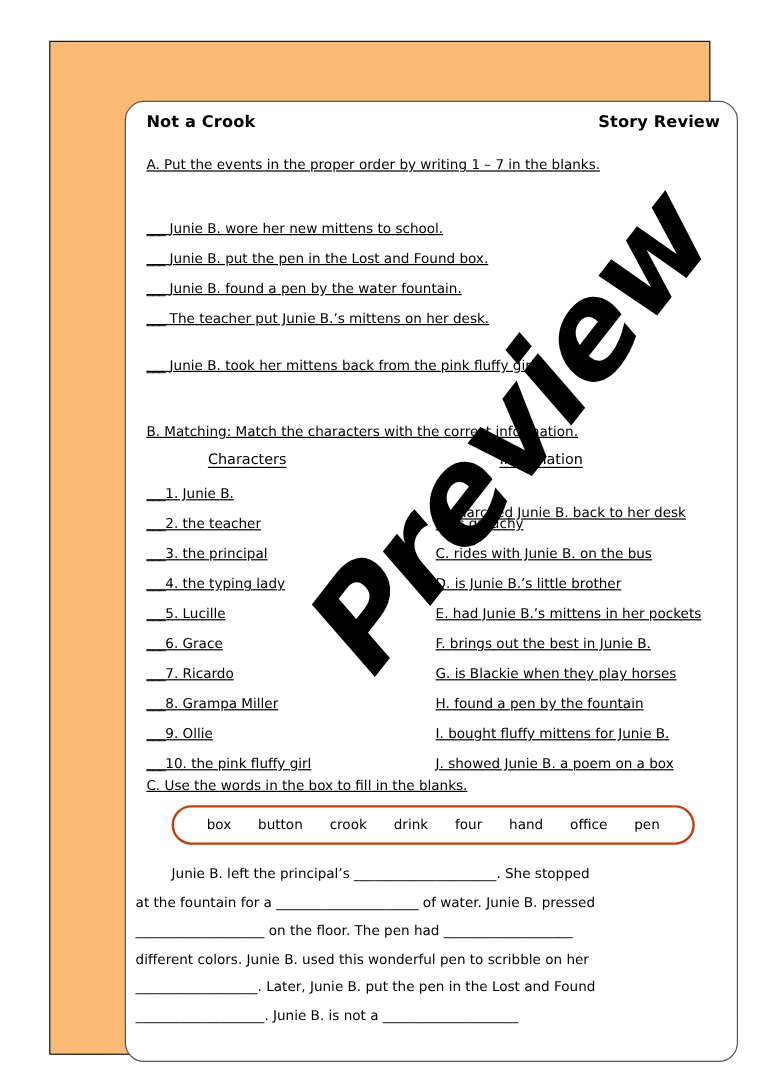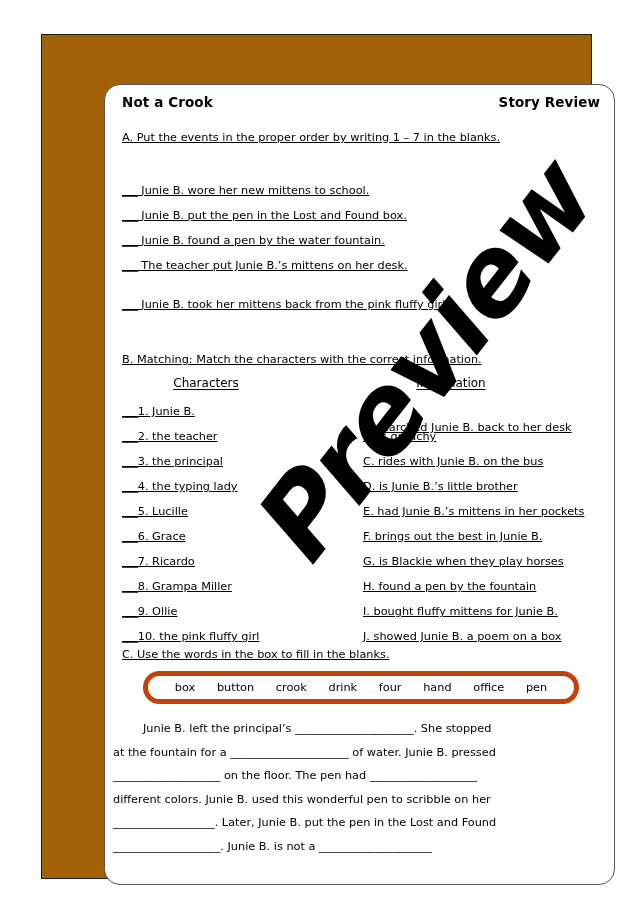--- a/index.html
+++ b/index.html
@@ -16,21 +16,21 @@
     position: relative;
   }
   .page-outer {
     position: absolute;
     left: 41px;
     top: 34px;
     width: 551px;
     height: 845px;
     border: 1px solid #1a1a1a;
     box-sizing: border-box;
-    background: #a16207;
+    background: #fdba74;
   }
   .page-inner {
     position: absolute;
     left: 62px;
     top: 49px;
     width: 511px;
     height: 801px;
     border: 1px solid #555555;
     border-radius: 16px;
     box-sizing: border-box;
@@ -93,21 +93,21 @@
   .match-left { left: 17px; }
   .match-right { left: 245px; margin-left: 13px; }
 
   
   .wordbank {
     position: absolute;
     left: 38px;
     top: 586px;
     width: 436px;
     height: 33px;
-    border: 5px solid #c2410c;
+    border: 2px solid #c2410c;
     border-radius: 17px;
     box-sizing: border-box;
     display: flex;
     align-items: center;
     justify-content: space-around;
     padding: 0 16px;
   }
   .wordbank span {
     font-size: 11.3px;
     white-space: nowrap;

